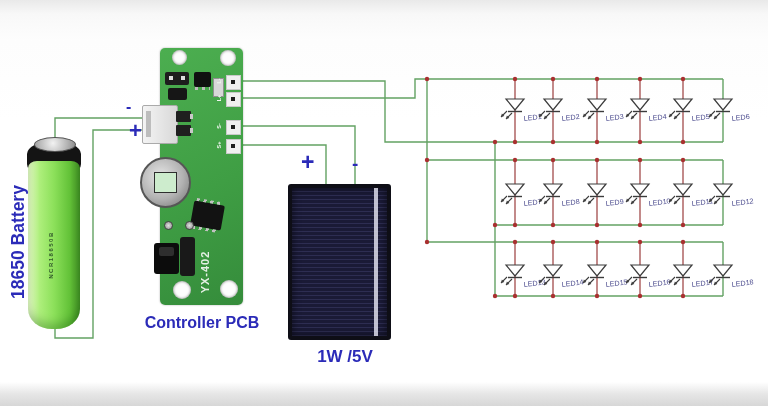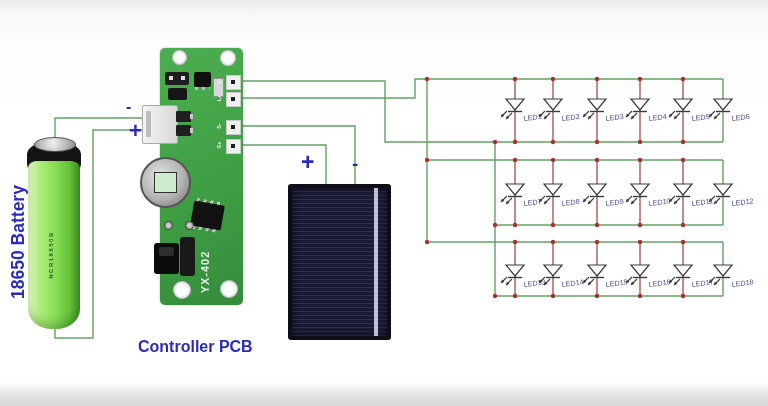--- a/index.html
+++ b/index.html
@@ -7,21 +7,21 @@
     position:relative;width:768px;height:406px;overflow:hidden;
     font-family:"Liberation Sans",sans-serif;
     background:linear-gradient(180deg,#e9e9e9 0px,#f8f8f8 14px,#fdfdfd 40px,#ffffff 120px,#ffffff 382px,#e6e6e6 394px,#d7d7d7 406px);
   }
   #wires{position:absolute;left:0;top:0;z-index:1;}
 
   
   .blue-label{position:absolute;color:#2b2bb8;z-index:6;white-space:nowrap;}
   .label-battery{left:-71px;top:231px;width:180px;height:22px;text-align:center;
     font-size:17.5px;font-weight:600;transform:rotate(-90deg);}
-  .label-controller{left:138px;top:314px;width:128px;text-align:left;font-size:16px;font-weight:600;margin-top:24px;}
+  .label-controller{left:138px;top:314px;width:128px;text-align:center;font-size:16px;font-weight:600;}
   .label-solar{left:303px;top:347px;width:84px;text-align:center;font-size:17px;font-weight:700;}
   .sign-bminus{left:126px;top:98px;font-size:16px;font-weight:700;}
   .sign-bplus{left:129px;top:118px;font-size:22px;font-weight:700;}
   .sign-splus{left:301px;top:149px;font-size:23px;font-weight:700;}
   .sign-sminus{left:352px;top:153px;font-size:19px;font-weight:700;}
 
   
   .battery{position:absolute;left:27px;top:137px;width:54px;height:193px;z-index:5;}
   .bat-top{position:absolute;left:7px;top:0;width:40px;height:13px;border-radius:50%;
     background:radial-gradient(circle at 45% 40%,#f2f2f2,#b5b5b5 60%,#8a8a8a);border:1px solid #555;z-index:3;}
@@ -325,16 +325,17 @@
     <div class="pad-label pl-1">L-</div>
     <div class="pad-label pl-2">L+</div>
     <div class="pad-label pl-3">S-</div>
     <div class="pad-label pl-4">S+</div>
   </div>
   <div class="blue-label label-controller">Controller PCB</div>
 
   <div class="solar">
     <div class="busbar"></div>
   </div>
+  <div class="blue-label label-solar">1W /5V</div>
   <div class="blue-label sign-splus">+</div>
   <div class="blue-label sign-sminus">-</div>
 
 </div>
 
 </body></html>

